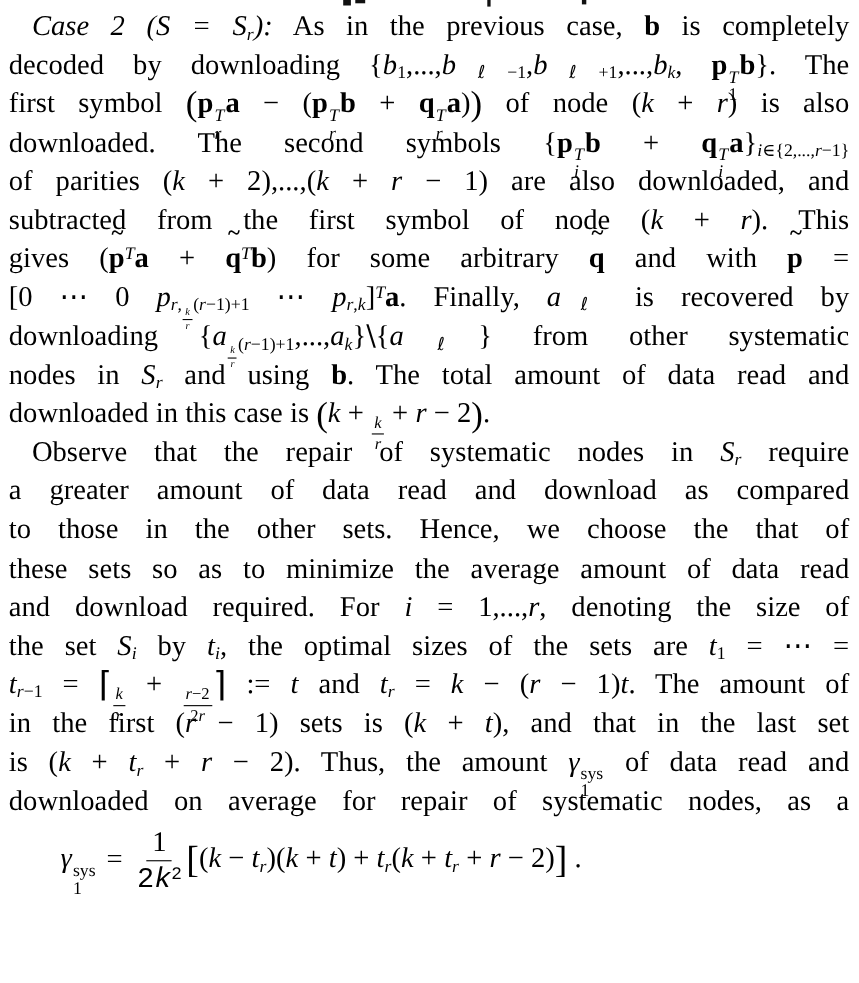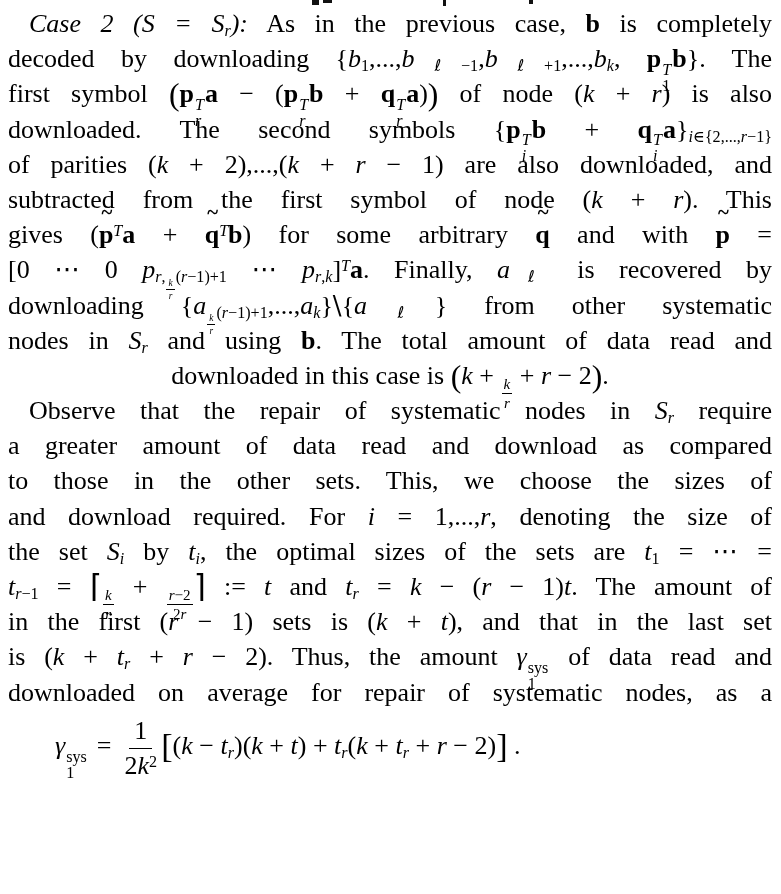--- a/index.html
+++ b/index.html
@@ -5,21 +5,21 @@
   html,body{margin:0;padding:0;}
   body{
     width:781px;height:894px;overflow:hidden;
     background:#ffffff;color:#000000;
     font-family:"Liberation Serif","DejaVu Serif",serif;
     font-size:26px;
   }
   .page{position:relative;width:781px;height:722px;padding:6px 9px 0 8px;box-sizing:border-box;}
   .artifact-mark{position:absolute;top:0;background:#111;}
   .para{margin:0;}
-  .line{height:35.2px;line-height:35.2px;text-align:center;}
+  .line{height:35.2px;line-height:35.2px;text-align:left;}
   .line.j{text-align:justify;}
   .line.j::after{content:"";display:inline-block;width:100%;height:0;vertical-align:top;}
   .line.ind{text-indent:21px;}
   i{font-style:italic;}
   b{font-weight:bold;}
   sub,sup{font-size:62%;line-height:0;}
   sub{vertical-align:-0.25em;}
   sup{vertical-align:0.45em;}
   
   .ss{display:inline-flex;flex-direction:column;align-items:flex-start;
@@ -27,21 +27,21 @@
   .ss .u,.ss .d{display:block;}
   
   .fr{display:inline-flex;flex-direction:column;align-items:center;
       font-size:58%;line-height:1.08;vertical-align:-0.34em;margin:0 1px;}
   .fr .fn{border-bottom:1.3px solid #000;padding:0 2px 1px;}
   .fr .fd{padding-top:1px;}
   
   .bfr{display:inline-flex;flex-direction:column;align-items:center;
       font-size:100%;line-height:1.12;vertical-align:middle;margin:0 4px;}
   .bfr .fn{border-bottom:1.6px solid #000;padding:0 5px 2px;}
-  .bfr .fd{padding-top:2px;}
+  .bfr .fd{padding-top:2px;font-family:Liberation Mono, monospace;}
   .bp{font-size:122%;vertical-align:-0.09em;}
   .bb{font-size:132%;vertical-align:-0.11em;}
   .ceil{font-family:"DejaVu Sans","DejaVu Serif",sans-serif;font-size:120%;vertical-align:-0.08em;}
   .ds{font-family:"DejaVu Serif","DejaVu Sans",serif;}
   .rel{margin:0 9px;}
   
   .tld{position:relative;display:inline-block;}
   .tld::after{content:"~";position:absolute;left:55%;top:-0.72em;transform:translateX(-50%);
       font-size:0.8em;font-weight:bold;line-height:1;}
   .equation-block{height:78px;display:flex;align-items:center;padding-left:47px;}
@@ -93,21 +93,22 @@
             </span>(<i>r</i>−1)+1</sub>,...,<i>a</i><sub><i>k</i></sub>}<span class="ds">\</span>{<i>a</i><sub><span class="ds">ℓ</span></sub>} from other systematic</div>
         <div class="line j">nodes in <i>S</i><sub><i>r</i></sub> and using <b>b</b>. The total amount of data read and</div>
         <div class="line">downloaded in this case is <span class="bp">(</span><i>k</i> + <span class="fr">
             <span class="fn"><i>k</i></span>
             <span class="fd"><i>r</i></span>
           </span> + <i>r</i> − 2<span class="bp">)</span>.</div>
       </div>
       <div class="para">
         <div class="line j ind">Observe that the repair of systematic nodes in <i>S</i><sub><i>r</i></sub> require</div>
         <div class="line j">a greater amount of data read and download as compared</div>
-        <div class="line j">to those in the other sets. This, we choose the sizes of</div>
+        <div class="line j">to those in the other sets. Hence, we choose the that of</div>
+        <div class="line j">these sets so as to minimize the average amount of data read</div>
         <div class="line j">and download required. For <i>i</i> = 1,...,<i>r</i>, denoting the size of</div>
         <div class="line j">the set <i>S</i><sub><i>i</i></sub> by <i>t</i><sub><i>i</i></sub>, the optimal sizes of the sets are <i>t</i><sub>1</sub> = <span class="ds">⋯</span> =</div>
         <div class="line j"><i>t</i><sub><i>r</i>−1</sub> = <span class="ceil">⌈</span><span class="fr">
             <span class="fn"><i>k</i></span>
             <span class="fd"><i>r</i></span>
           </span> + <span class="fr">
             <span class="fn"><i>r</i>−2</span>
             <span class="fd">2<i>r</i></span>
           </span><span class="ceil">⌉</span> := <i>t</i> and <i>t</i><sub><i>r</i></sub> = <i>k</i> − (<i>r</i> − 1)<i>t</i>. The amount of</div>
         <div class="line j">in the first (<i>r</i> − 1) sets is (<i>k</i> + <i>t</i>), and that in the last set</div>

